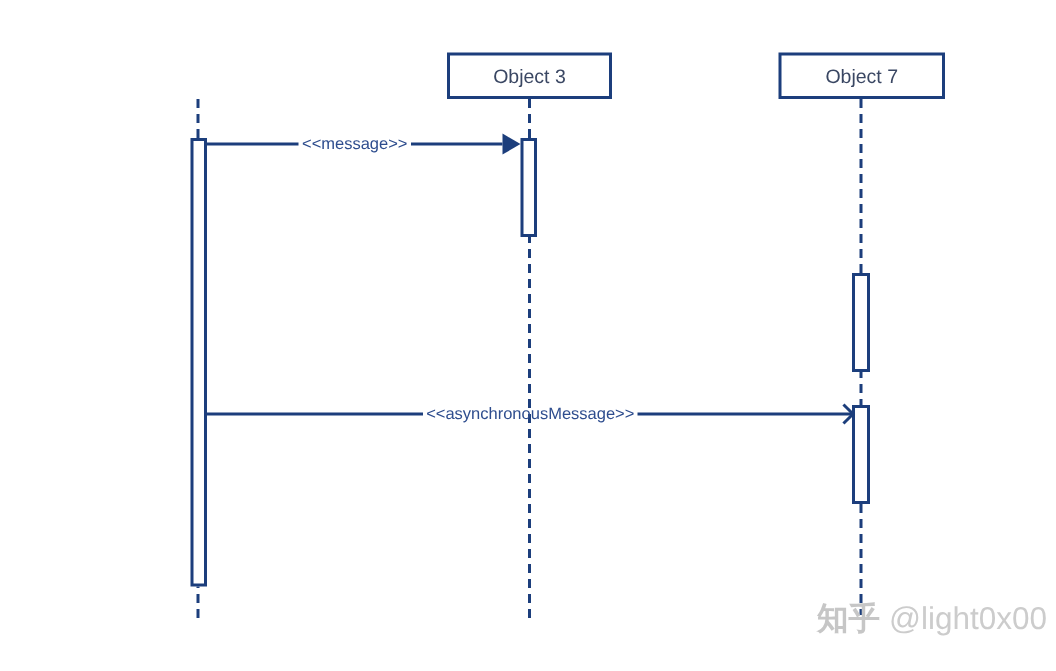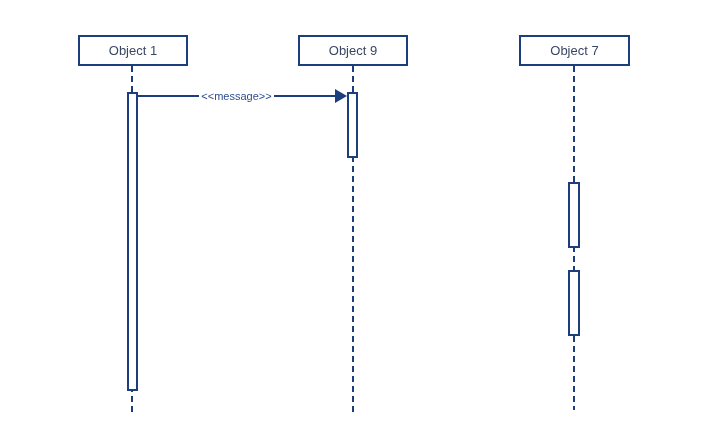--- a/index.html
+++ b/index.html
@@ -102,33 +102,39 @@
 
   <div class="lifeline" style="left:131px; top:66px; height:349px"></div>
   <div class="lifeline" style="left:352px; top:66px; height:349px"></div>
   <div class="lifeline" style="left:573px; top:66px; height:344px"></div>
 
   <div class="activation" style="left:127px; top:92px; width:11px; height:299px"></div>
   <div class="activation" style="left:347px; top:92px; width:11px; height:66px"></div>
   <div class="activation" style="left:568px; top:182px; width:12px; height:66px"></div>
   <div class="activation" style="left:568px; top:270px; width:12px; height:66px"></div>
 
-  <div class="obj-box" style="left:78px; width:110px">
-    <span>Object 1</span>
-  </div>
   <div class="obj-box" style="left:298px; width:110px">
-    <span>Object 9</span>
+    <span>Object 3</span>
   </div>
   <div class="obj-box" style="left:519px; width:111px">
     <span>Object 7</span>
   </div>
 
   <div class="message" style="left:138px; top:87px; width:209px">
     <div class="mline"></div>
     <span class="mlabel">&lt;&lt;message&gt;&gt;</span>
     <div class="mline"></div>
     <span class="arrow-solid"></span>
   </div>
 
 
+  <div class="message" style="left:138px; top:267px; width:430px">
+    <div class="mline"></div>
+    <span class="mlabel">&lt;&lt;asynchronousMessage&gt;&gt;</span>
+    <div class="mline"></div>
+    <span class="arrow-open"></span>
+  </div>
 
+  <div class="watermark">
+    <span class="brand">知乎</span><span class="handle">@light0x00</span>
+  </div>
 
 </div>
 
 </body></html>

